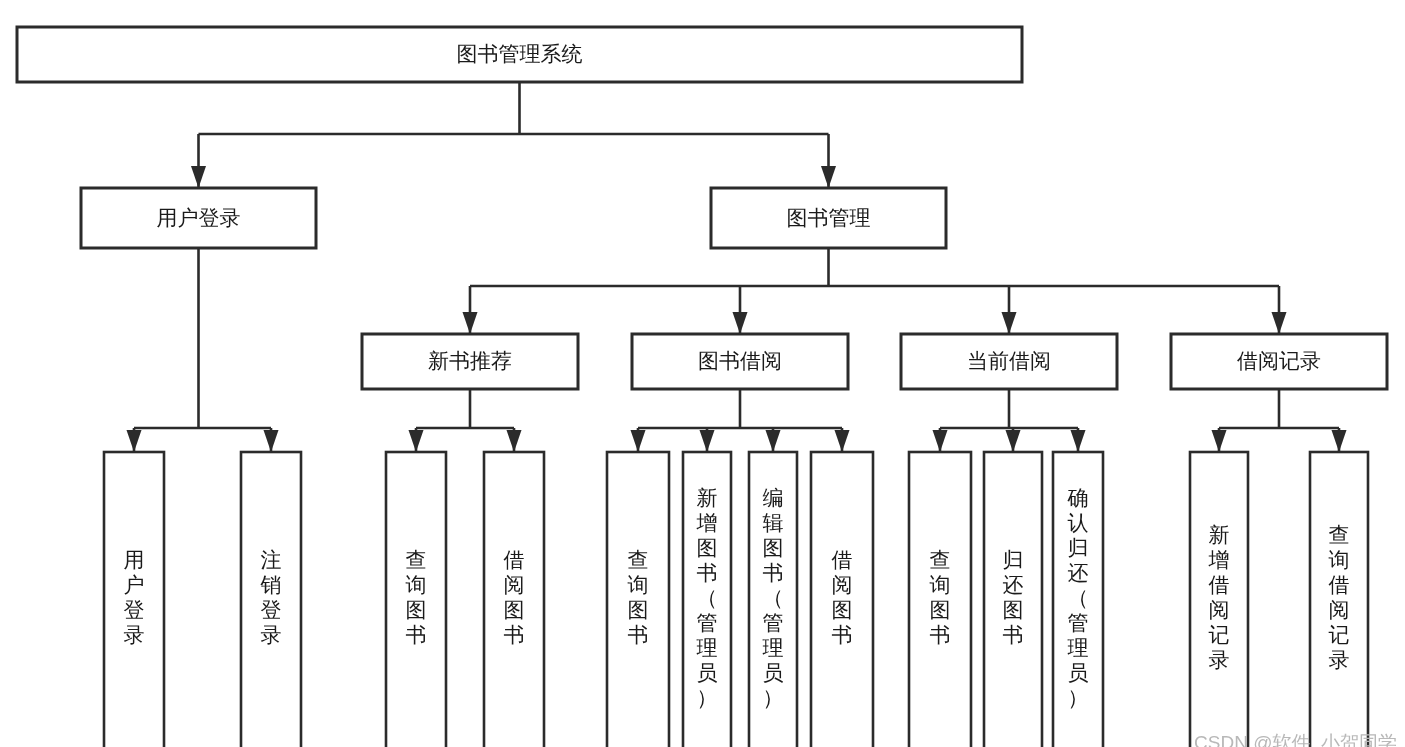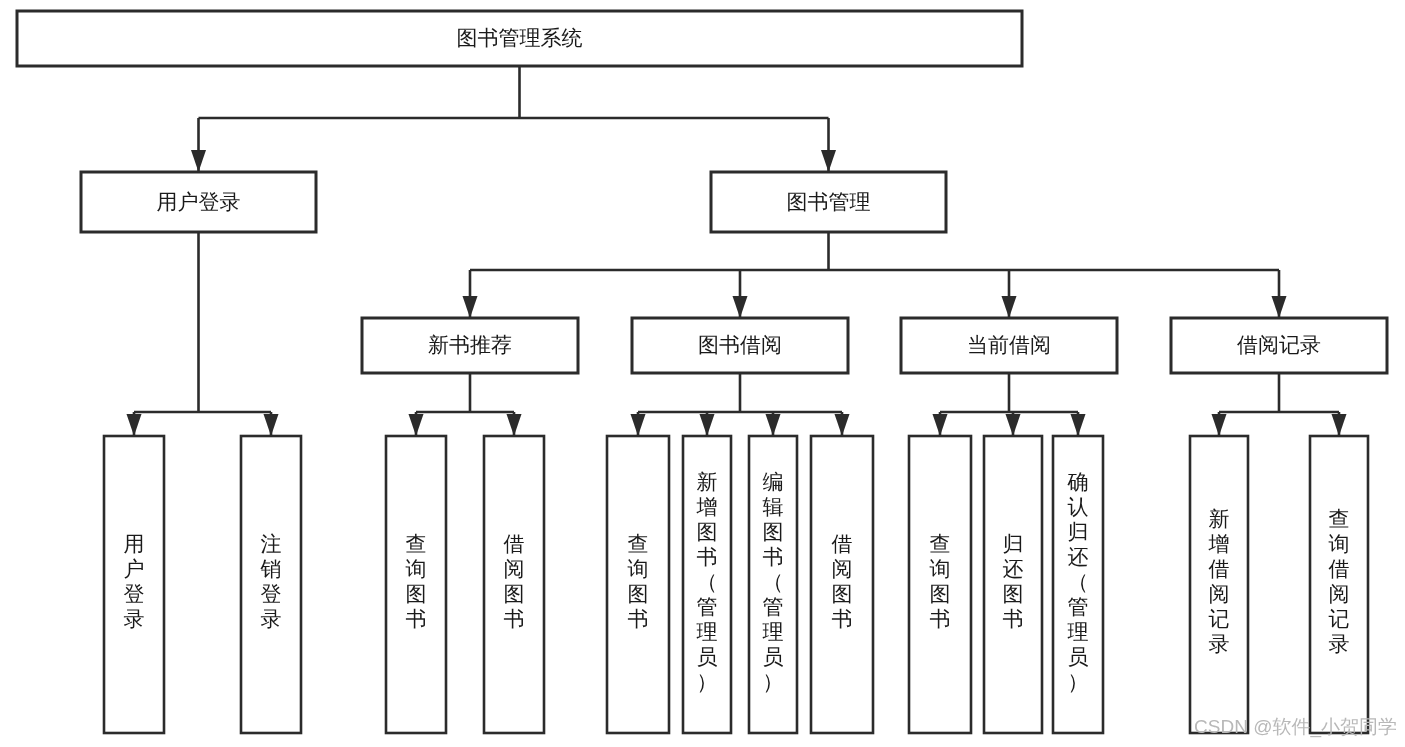--- a/index.html
+++ b/index.html
@@ -10,21 +10,21 @@
   body {
     width: 1405px;
     height: 747px;
     font-family: "Liberation Sans", "DejaVu Sans", sans-serif;
     overflow: hidden;
     position: relative;
   }
   #diagram-root {
     position: absolute;
     left: 0;
-    top: 0;
+    top: 16px;
     width: 1405px;
     height: 645px;
   }
   svg.flow {
     display: block;
     width: 1405px;
     height: 747px;
   }
   .node-box {
     fill: #ffffff;

